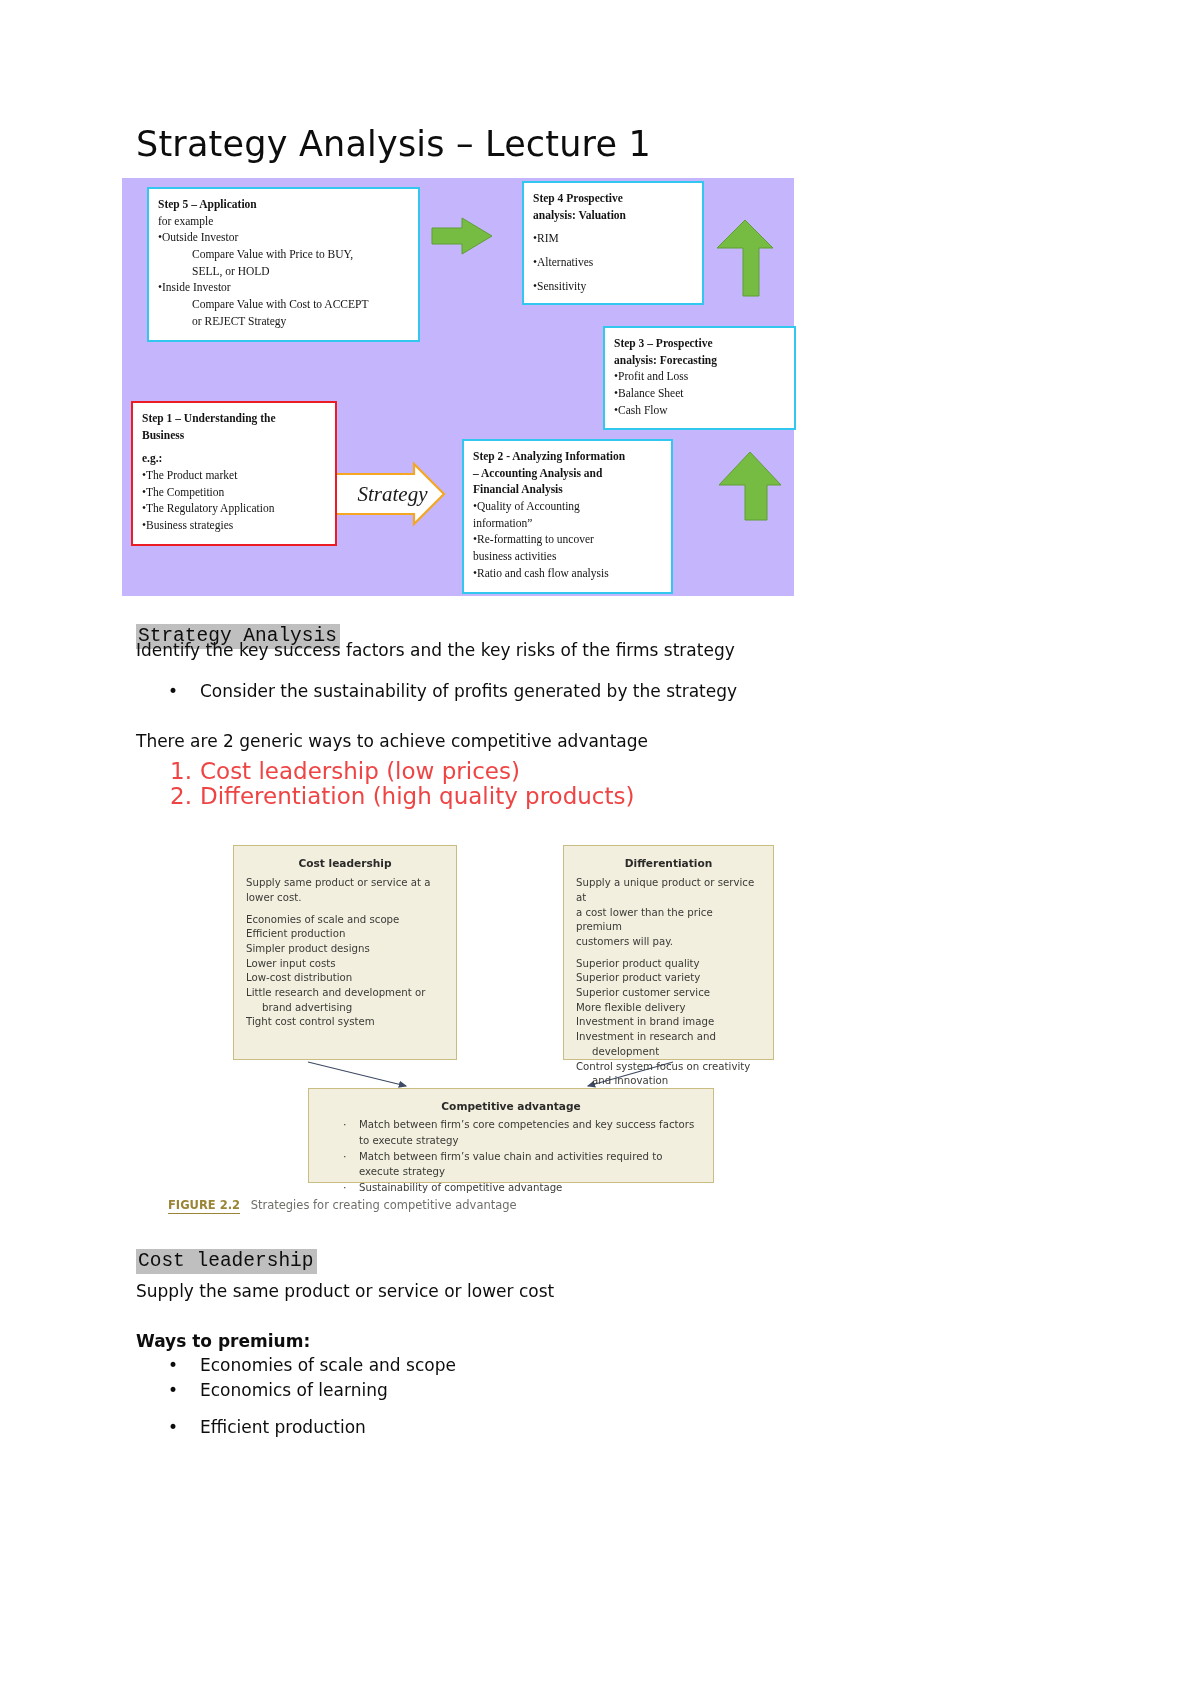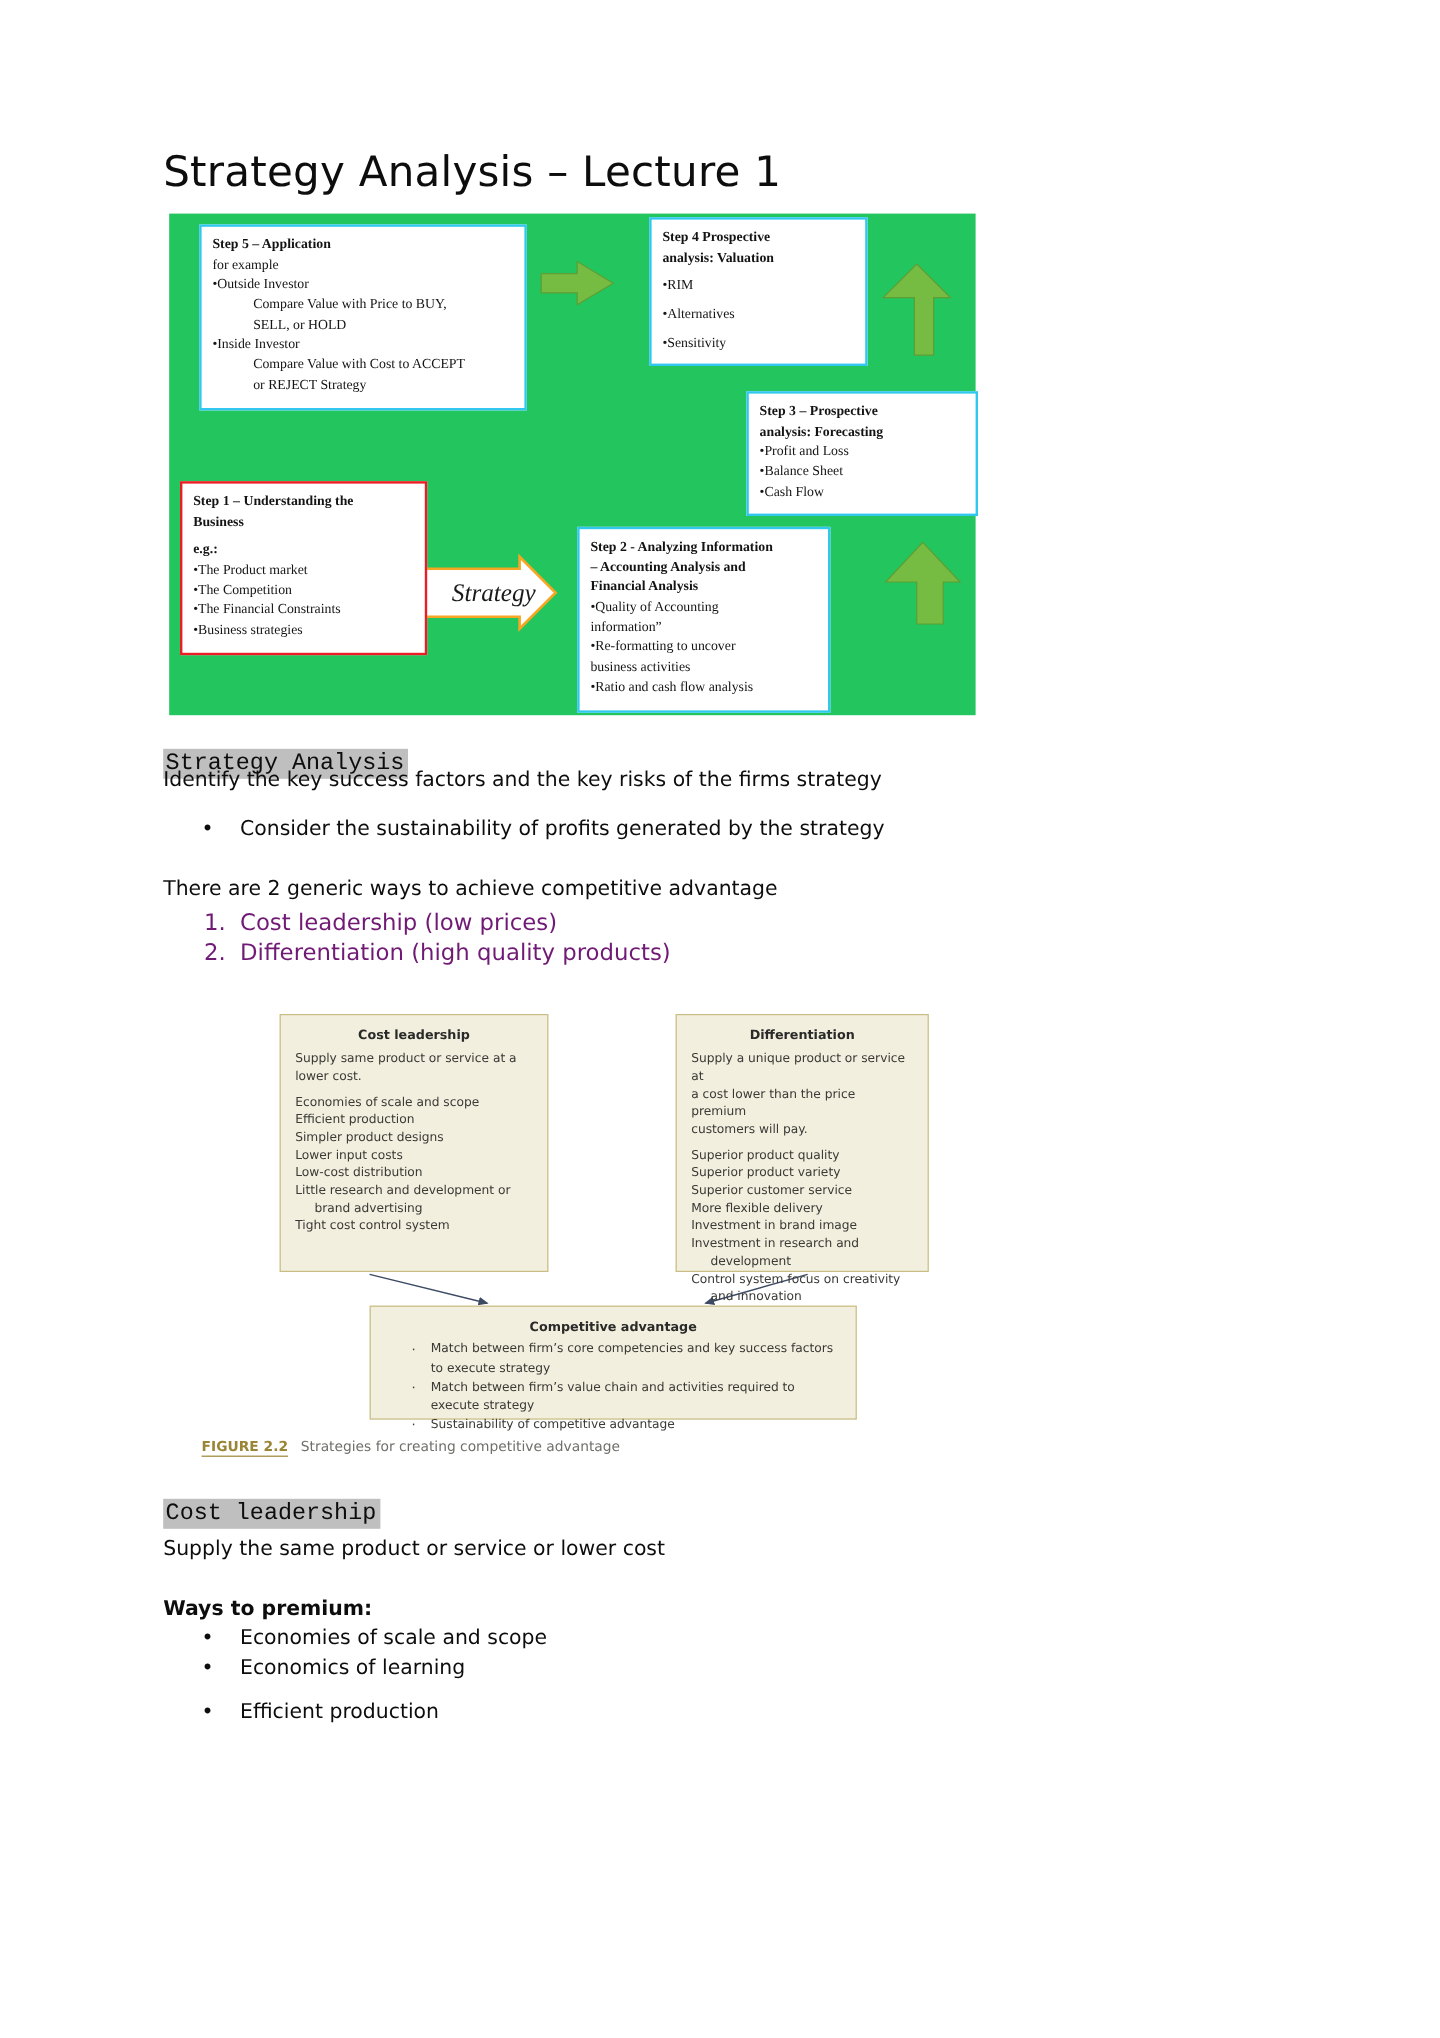--- a/index.html
+++ b/index.html
@@ -16,22 +16,22 @@
   
   .doc-title{
     position:absolute;left:136px;top:124px;
     font-size:35px;font-weight:400;letter-spacing:0.2px;
     font-family:"DejaVu Sans", sans-serif;
     color:#0d0d0d;
   }
 
   
   .fig1{
-    position:absolute;left:141px;top:178px;width:672px;height:418px;
-    background:#22c55e;
+    position:absolute;left:122px;top:178px;width:672px;height:418px;
+    background:#c4b5fd;
   }
   .sbox{
     position:absolute;
     background:#ffffff;
     font-family:"Liberation Serif", serif;
     color:#141414;
     font-size:11.5px;
     line-height:1.45;
     padding:7px 9px;
     box-sizing:border-box;
@@ -82,23 +82,23 @@
   .bullet-row{
     position:absolute;left:168px;
     font-size:17px;
     font-family:"DejaVu Sans", sans-serif;
     color:#0d0d0d;
     white-space:nowrap;
   }
   .bullet-row .bd{display:inline-block;width:32px;}
   .num-row{
     position:absolute;left:170px;
-    font-size:19px;
-    font-family:"DejaVu Sans", sans-serif;
-    color:#701a75;
+    font-size:23px;
+    font-family:"DejaVu Sans", sans-serif;
+    color:#ef4444;
     white-space:nowrap;
   }
   .num-row .nm{display:inline-block;width:30px;}
 
   
   .fig2{position:absolute;left:168px;top:840px;width:620px;height:380px;}
   .tbox{
     position:absolute;
     background:#f2efdf;
     border:1.2px solid #c9bd83;
@@ -190,21 +190,21 @@
       <span class="bl">•Cash Flow</span>
     </div>
 
     <div class="sbox red" id="box1">
       <span class="hd">Step 1 – Understanding the</span>
       <span class="hd">Business</span>
       <span class="gap"></span>
       <span class="hd">e.g.:</span>
       <span class="bl">•The Product market</span>
       <span class="bl">•The Competition</span>
-      <span class="bl">•The Financial Constraints</span>
+      <span class="bl">•The Regulatory Application</span>
       <span class="bl">•Business strategies</span>
     </div>
 
     <div class="sbox cyan" id="box2">
       <span class="hd">Step 2 - Analyzing Information</span>
       <span class="hd">– Accounting Analysis and</span>
       <span class="hd">Financial Analysis</span>
       <span class="bl">•Quality of Accounting</span>
       <span class="bl">information”</span>
       <span class="bl">•Re-formatting to uncover</span>

